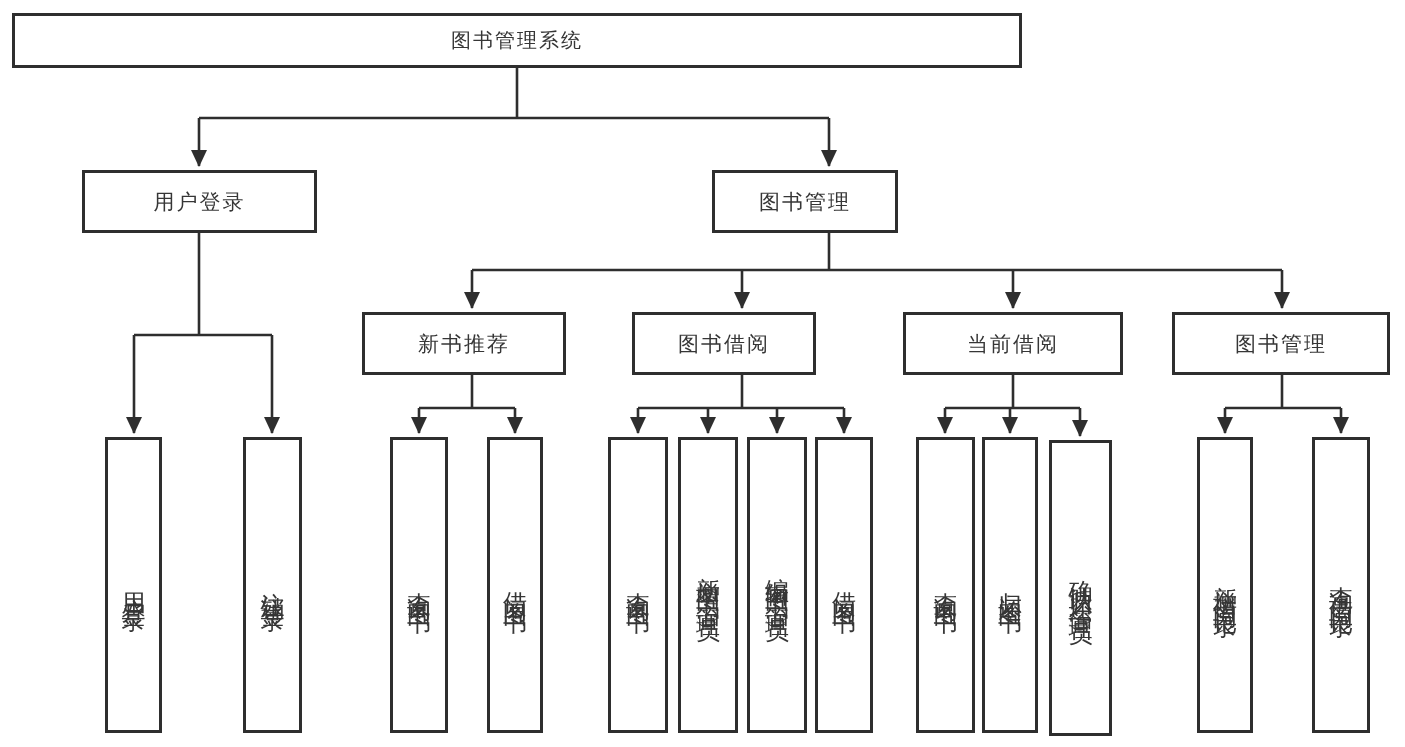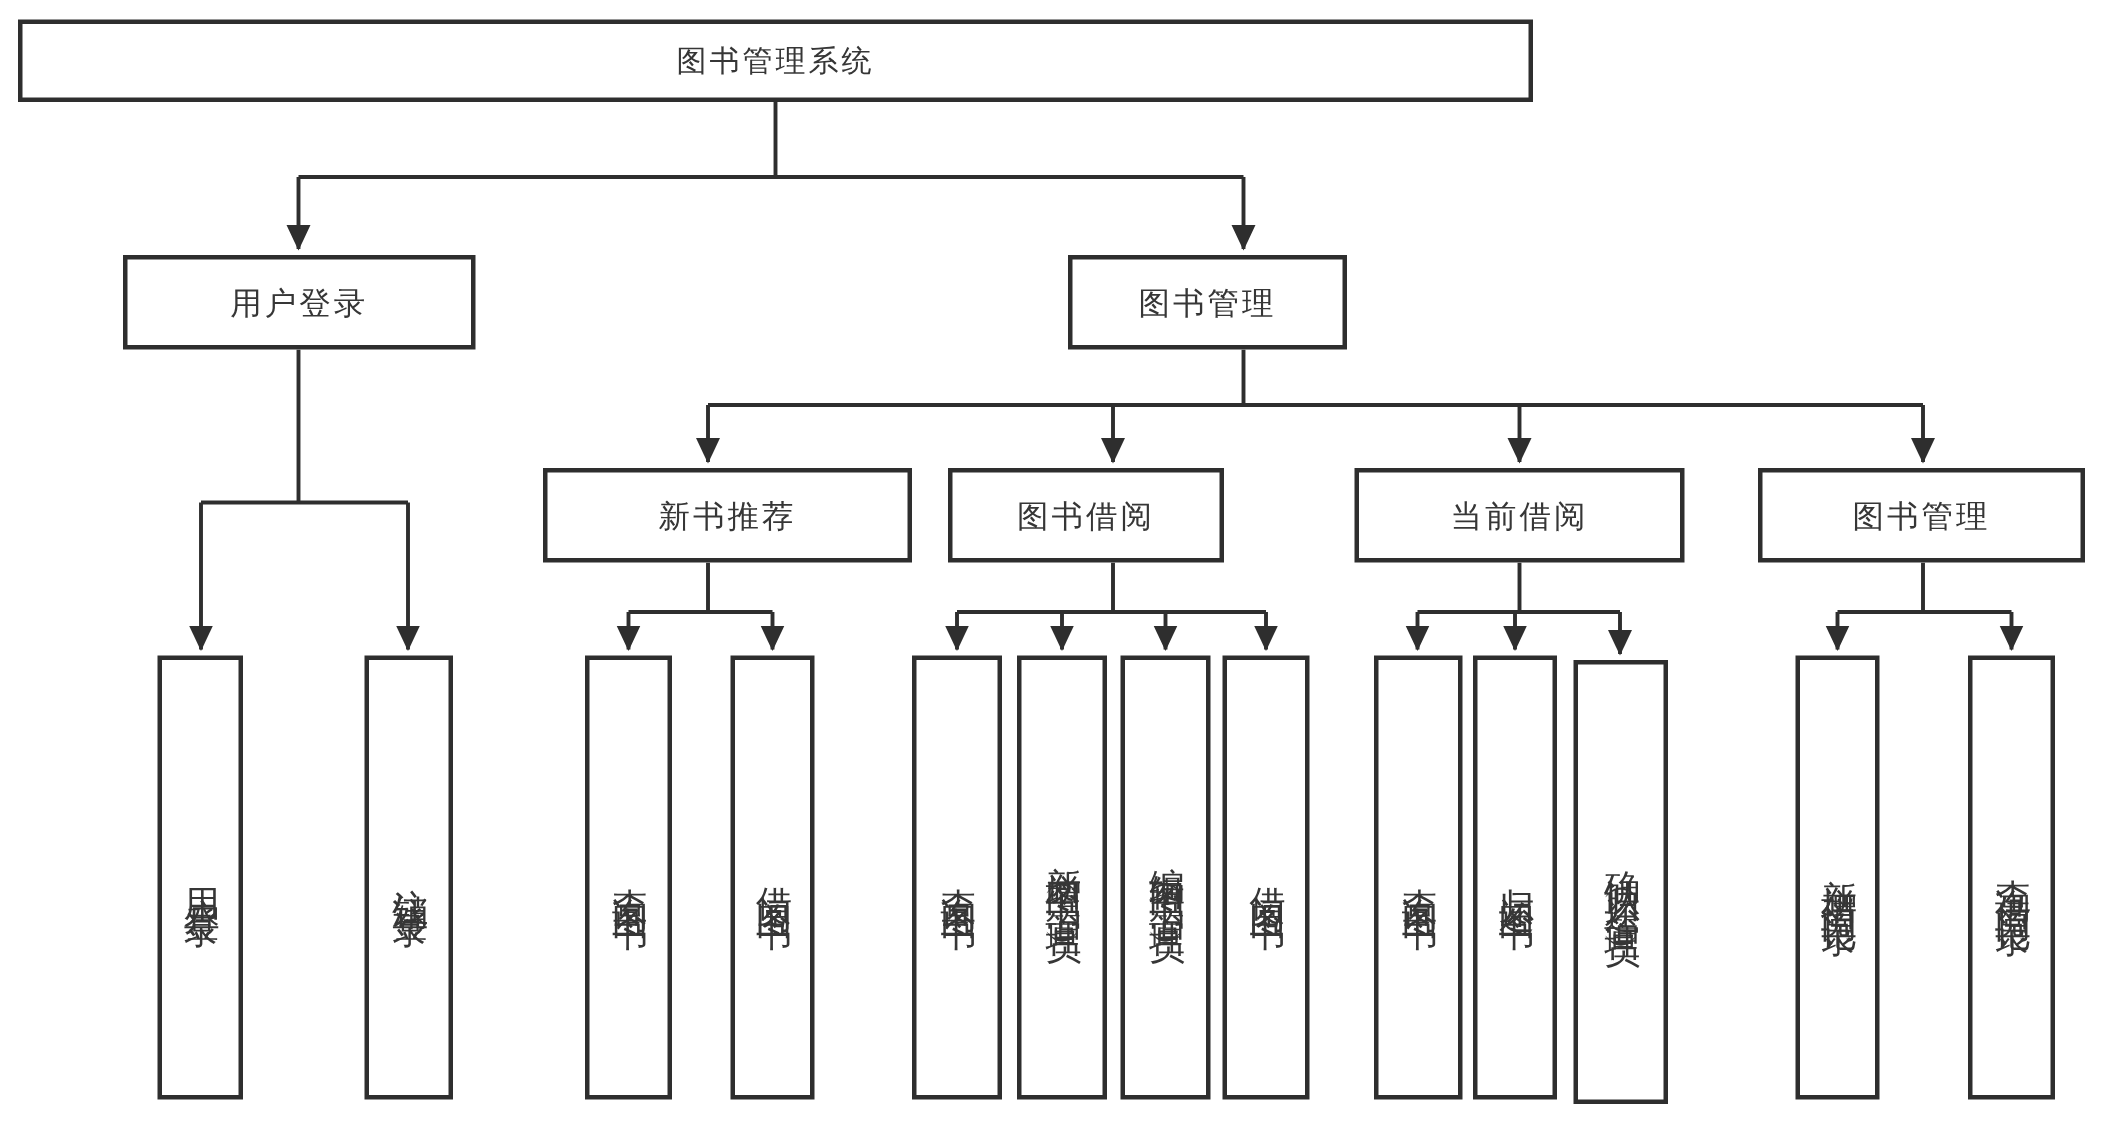--- a/index.html
+++ b/index.html
@@ -86,21 +86,21 @@
     <span class="h-label">图书管理系统</span>
   </div>
 
   <div class="box" style="left:82px;top:170px;width:235px;height:63px;">
     <span class="h-label">用户登录</span>
   </div>
   <div class="box" style="left:712px;top:170px;width:186px;height:63px;">
     <span class="h-label">图书管理</span>
   </div>
 
-  <div class="box" style="left:362px;top:312px;width:246px;height:63px;">
+  <div class="box" style="left:362px;top:312px;width:204px;height:63px;">
     <span class="h-label">新书推荐</span>
   </div>
   <div class="box" style="left:632px;top:312px;width:184px;height:63px;">
     <span class="h-label">图书借阅</span>
   </div>
   <div class="box" style="left:903px;top:312px;width:220px;height:63px;">
     <span class="h-label">当前借阅</span>
   </div>
   <div class="box" style="left:1172px;top:312px;width:218px;height:63px;">
     <span class="h-label">图书管理</span>

